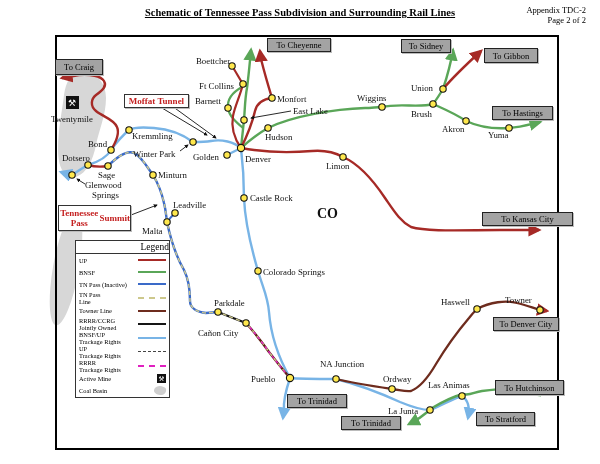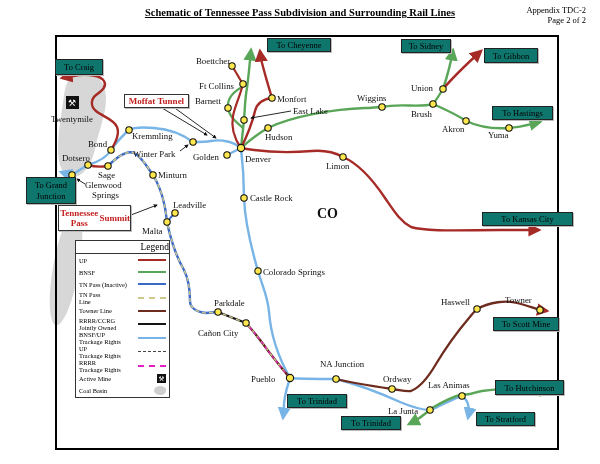--- a/index.html
+++ b/index.html
@@ -6,21 +6,21 @@
   #page{position:relative;width:600px;height:464px;background:#fff;overflow:hidden;
         font-family:"Liberation Serif",serif;}
   #map-svg{position:absolute;left:0;top:0;}
   svg text{font-family:"Liberation Serif",serif;font-size:8.8px;fill:#111;}
   svg text.region{font-size:14px;font-weight:bold;}
   svg text.mine-glyph{font-size:9px;fill:#fff;}
   .hdr-title{position:absolute;left:0;top:7px;width:600px;text-align:center;
              font-size:10.5px;font-weight:bold;text-decoration:underline;color:#000;}
   .hdr-right{position:absolute;right:14px;top:6px;text-align:right;font-size:8.5px;
              line-height:9.5px;color:#000;}
-  .dbox{position:absolute;box-sizing:border-box;background:#0f766e;border:1px solid #222;
+  .dbox{position:absolute;box-sizing:border-box;background:#a3a3a3;border:1px solid #222;
         display:flex;align-items:center;justify-content:center;font-size:8.5px;
         color:#000;text-align:center;line-height:10px;box-shadow:1px 1px 0 #bbb;}
   .dbox.two{flex-direction:column;line-height:11px;}
   .rbox{position:absolute;box-sizing:border-box;background:#fff;border:1.5px solid #333;
         display:flex;align-items:center;justify-content:center;font-size:9px;font-weight:bold;
         color:#c41f1f;text-align:center;line-height:10.5px;box-shadow:1px 1px 0 #bbb;}
   .rbox.two{flex-direction:row;}
   #legend{position:absolute;left:75px;top:240px;width:95px;height:158px;box-sizing:border-box;
           background:#fff;border:1.5px solid #333;display:flex;flex-direction:column;}
   #legend .lg-title{font-size:9.5px;font-weight:normal;text-align:right;border-bottom:1.5px solid #333;
@@ -185,25 +185,21 @@
     <div>Appendix TDC-2</div>
     <div>Page 2 of 2</div>
   </div>
 
   <div class="dbox" style="left:55px;top:59px;width:48px;height:16px;">To Craig</div>
   <div class="dbox" style="left:267px;top:38px;width:64px;height:14px;">To Cheyenne</div>
   <div class="dbox" style="left:401px;top:39px;width:50px;height:14px;text-align:center;">To Sidney</div>
   <div class="dbox" style="left:484px;top:48px;width:54px;height:15px;">To Gibbon</div>
   <div class="dbox" style="left:492px;top:106px;width:61px;height:14px;">To Hastings</div>
   <div class="dbox" style="left:482px;top:212px;width:91px;height:14px;">To Kansas City</div>
-  <div class="dbox two" style="left:26px;top:177px;width:50px;height:27px;">
-    <span>To Grand</span>
-    <span>Junction</span>
-  </div>
-  <div class="dbox" style="left:493px;top:317px;width:66px;height:14px;">To Scott Mine</div>
+  <div class="dbox" style="left:493px;top:317px;width:66px;height:14px;">To Denver City</div>
   <div class="dbox" style="left:495px;top:380px;width:69px;height:15px;">To Hutchinson</div>
   <div class="dbox" style="left:287px;top:394px;width:60px;height:14px;">To Trinidad</div>
   <div class="dbox" style="left:341px;top:416px;width:60px;height:14px;">To Trinidad</div>
   <div class="dbox" style="left:476px;top:412px;width:59px;height:14px;">To Stratford</div>
 
   <div class="rbox" style="left:124px;top:94px;width:65px;height:14px;">Moffat Tunnel</div>
   <div class="rbox two" style="left:58px;top:205px;width:73px;height:26px;">
     <span>Tennessee Pass</span>
     <span>Summit</span>
   </div>

